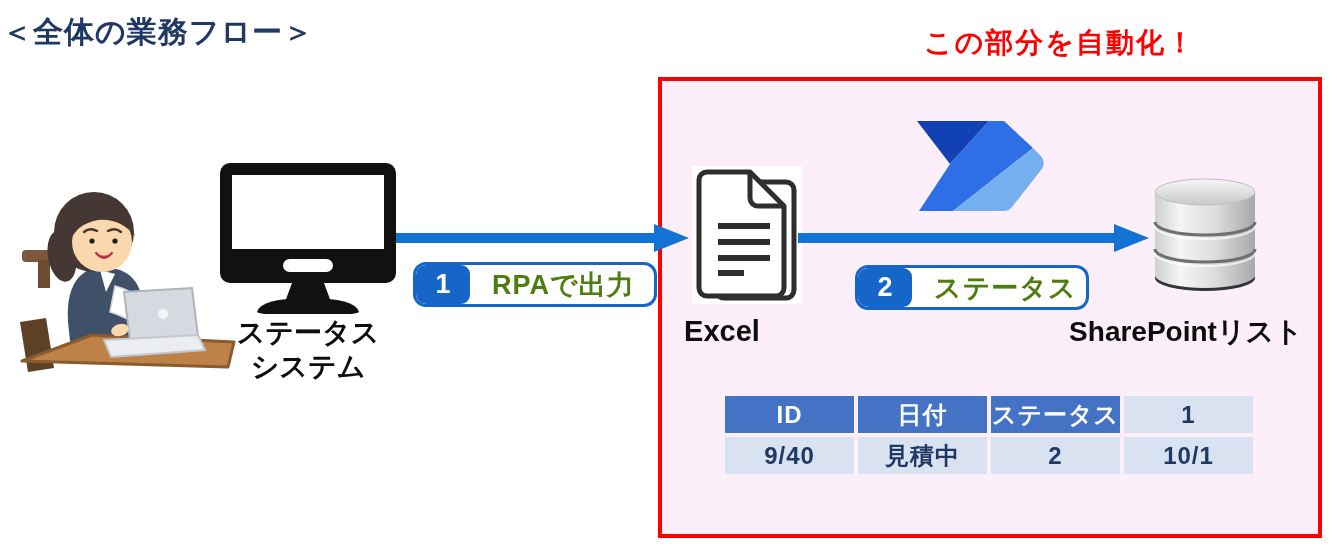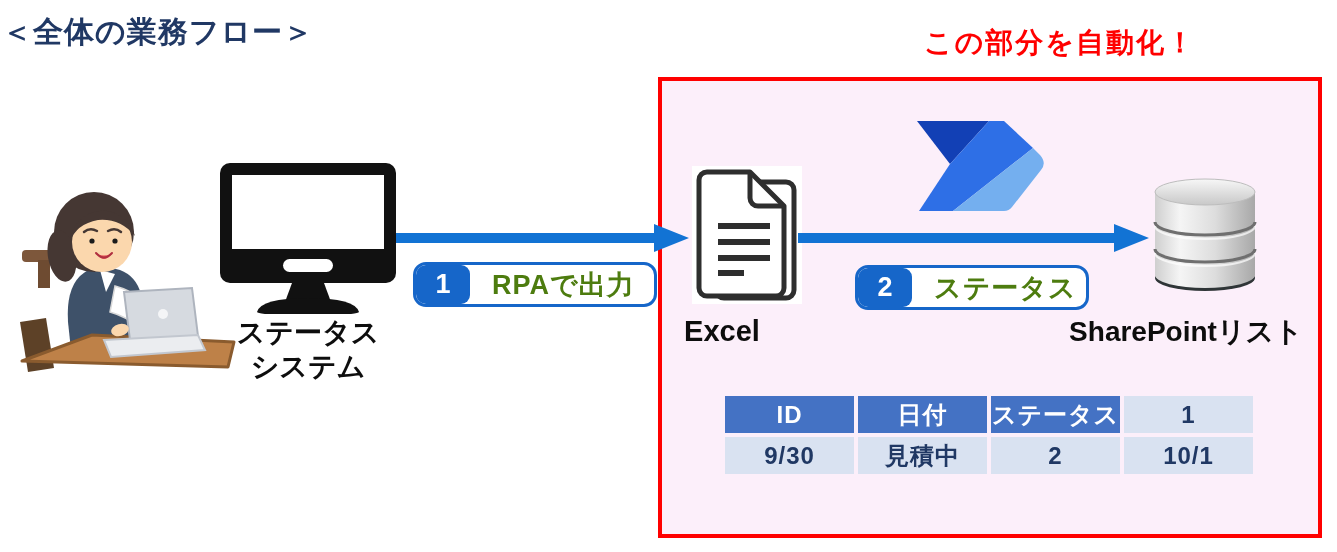--- a/index.html
+++ b/index.html
@@ -159,19 +159,19 @@
     <path d="M3,77 A50,13 0 0 0 103,77" stroke="#FFFFFF" stroke-width="2" opacity="0.7" fill="none"></path>
     <ellipse cx="53" cy="16" rx="50" ry="13" fill="url(#dbTop)" stroke="#BDBDBD" stroke-width="1"></ellipse>
   </svg>
   <div class="abs node-label" id="sharepoint-label">SharePointリスト</div>
 
   <div class="abs" id="result-table">
     <div class="th-cell">ID</div>
     <div class="th-cell">日付</div>
     <div class="th-cell">ステータス</div>
     <div class="td-cell">1</div>
-    <div class="td-cell">9/30</div>
+    <div class="td-cell">9/40</div>
     <div class="td-cell">見積中</div>
     <div class="td-cell">2</div>
     <div class="td-cell">10/1</div>
   </div>
 
 </div>
 
 </body></html>

